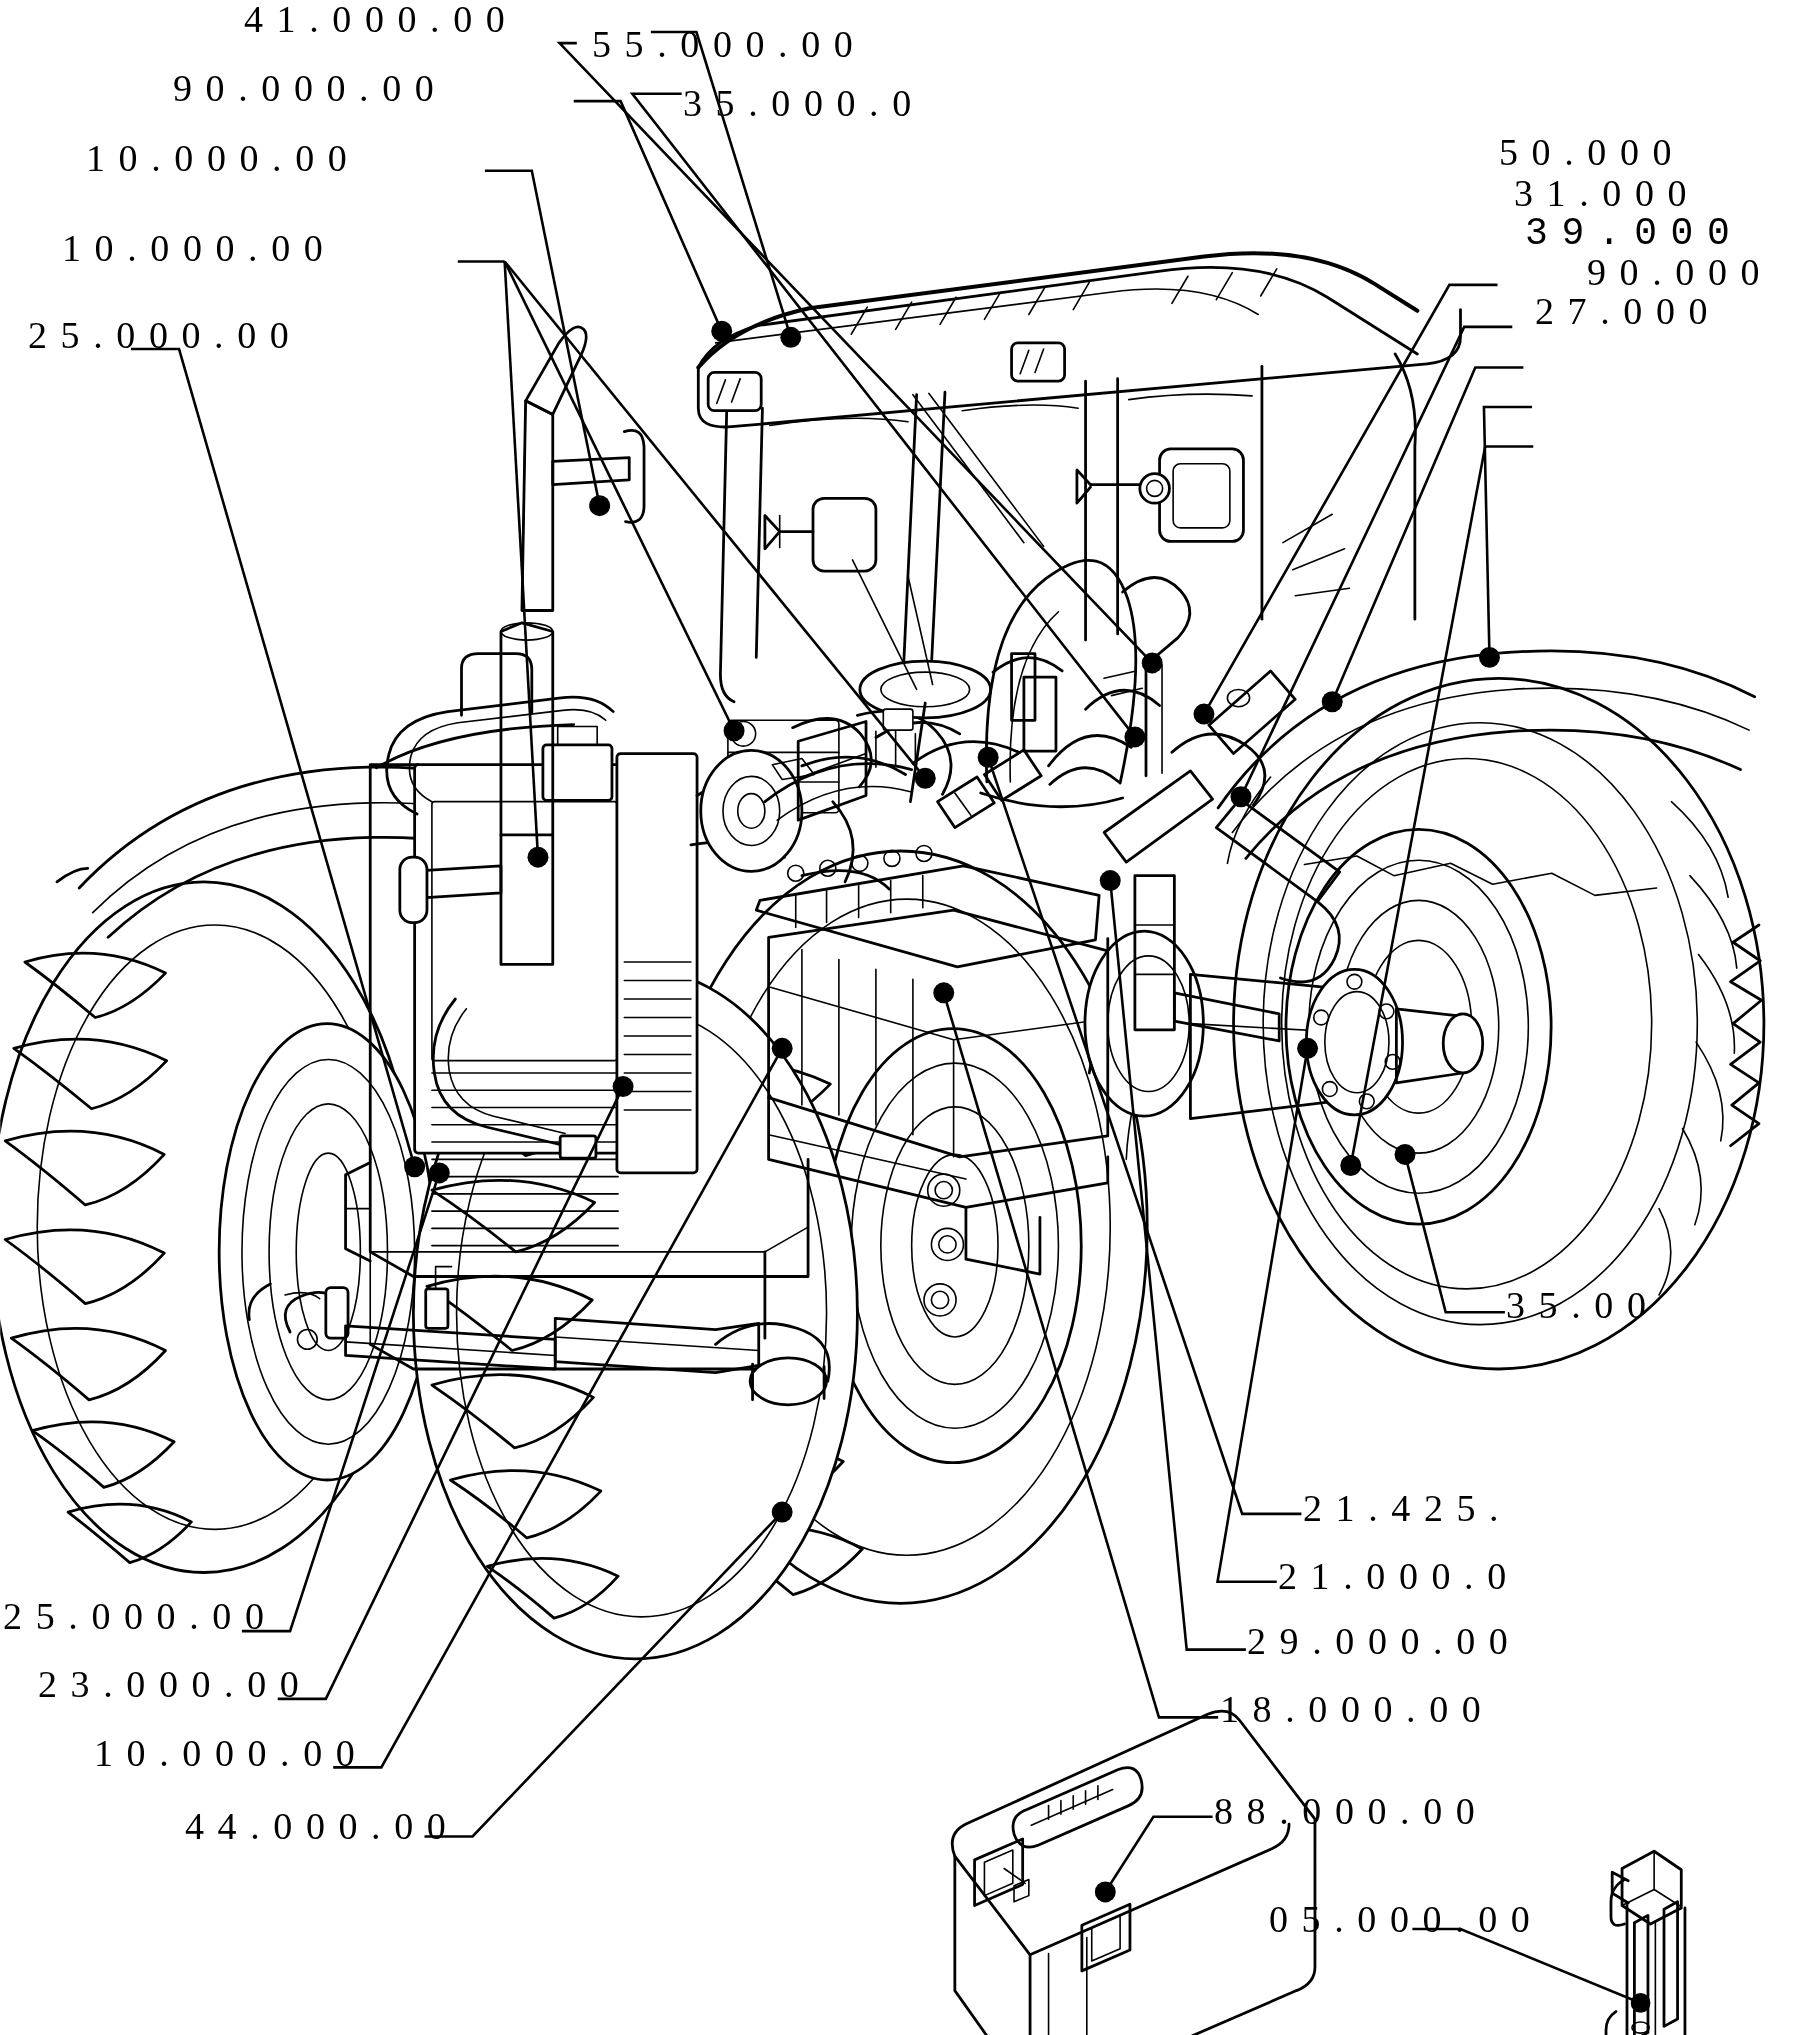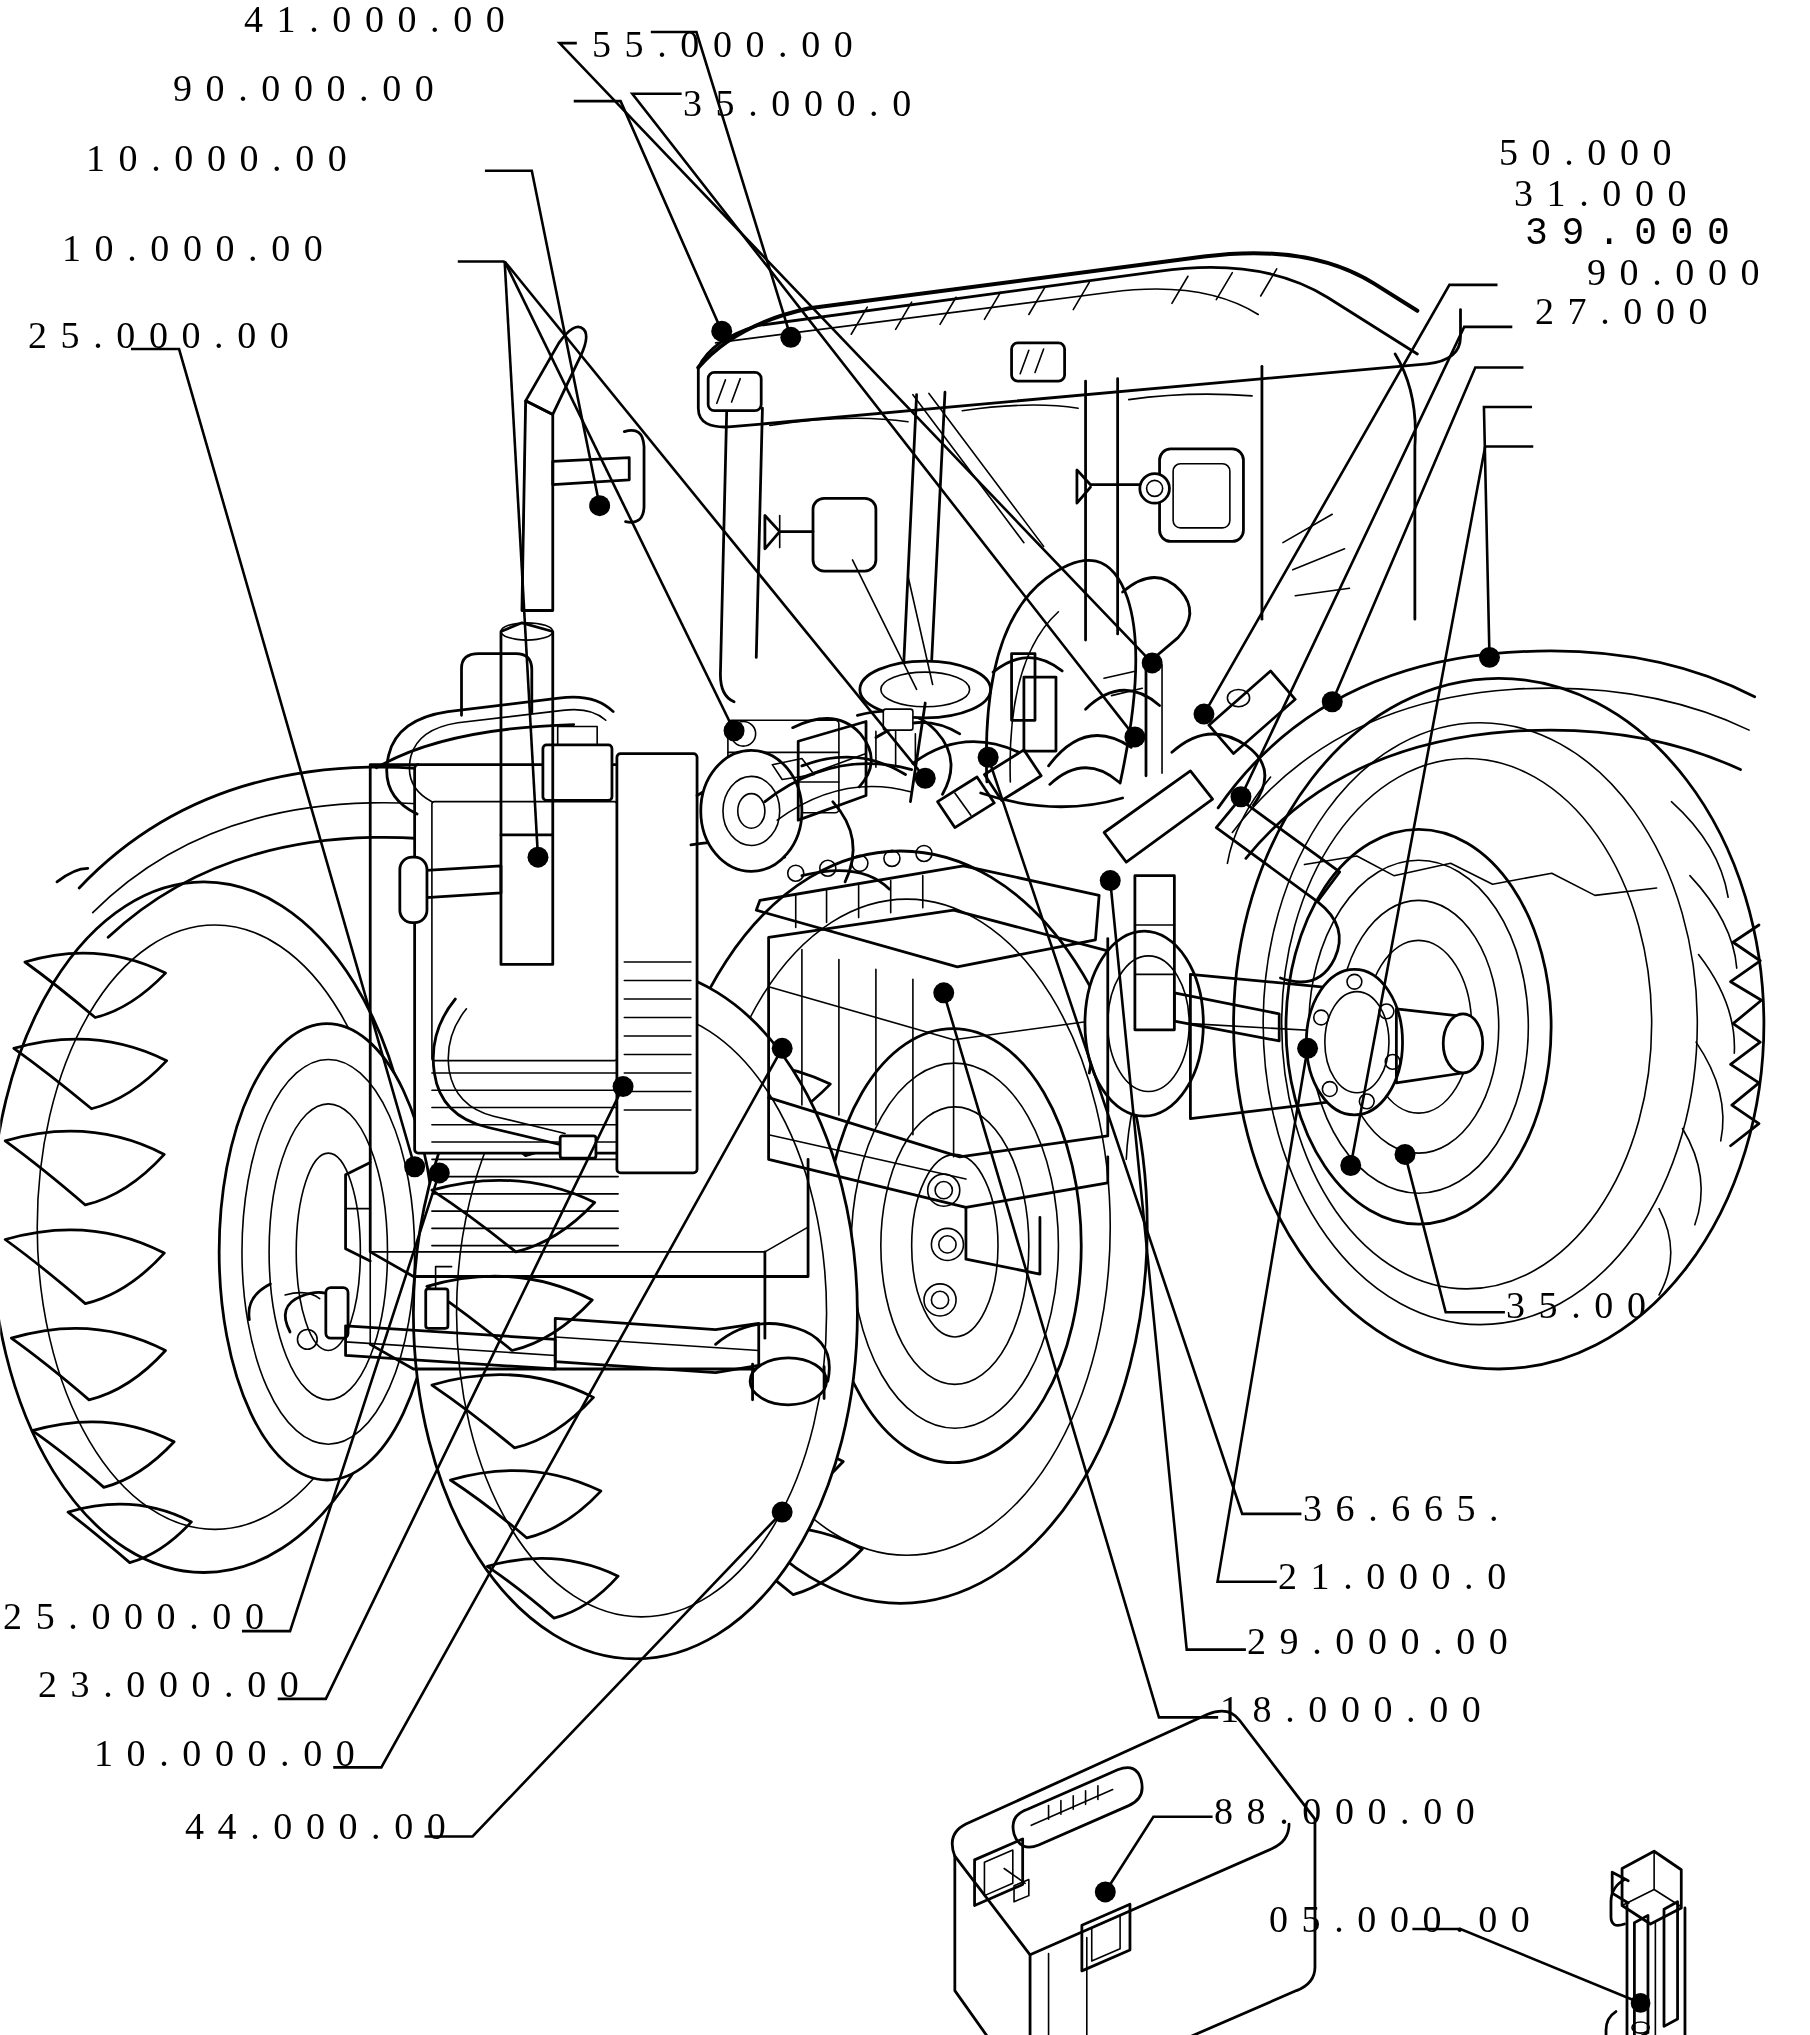--- a/index.html
+++ b/index.html
@@ -521,21 +521,21 @@
     <div class="lbl" style="left:683px; top:84px;">35.000.0</div>
     <div class="lbl" style="left:86px;  top:139px;">10.000.00</div>
     <div class="lbl" style="left:1499px; top:133px;">50.000</div>
     <div class="lbl" style="left:1514px; top:174px;">31.000</div>
     <div class="lbl" style="left:1525px; top:215px;font-family:Liberation Mono, monospace;">39.000</div>
     <div class="lbl" style="left:1587px; top:253px;">90.000</div>
     <div class="lbl" style="left:1535px; top:292px;">27.000</div>
     <div class="lbl" style="left:62px;  top:229px;">10.000.00</div>
     <div class="lbl" style="left:28px;   top:316px;">25.000.00</div>
     <div class="lbl" style="left:1506px; top:1286px;font-family:Liberation Serif, serif;">35.00</div>
-    <div class="lbl" style="left:1303px; top:1489px;">36.665.</div>
+    <div class="lbl" style="left:1303px; top:1489px;">21.425.</div>
     <div class="lbl" style="left:1278px; top:1557px;">21.000.0</div>
     <div class="lbl" style="left:1247px; top:1622px;">29.000.00</div>
     <div class="lbl" style="left:1220px; top:1690px;">18.000.00</div>
     <div class="lbl" style="left:3.1px;    top:1597px;">25.000.00</div>
     <div class="lbl" style="left:38px;   top:1665px;">23.000.00</div>
     <div class="lbl" style="left:94px;  top:1734px;">10.000.00</div>
     <div class="lbl" style="left:185px;  top:1807px;">44.000.00</div>
     <div class="lbl" style="left:1214px; top:1792px;">88.000.00</div>
     <div class="lbl" style="left:1269px; top:1900px;">05.000.00</div>
   </div>

